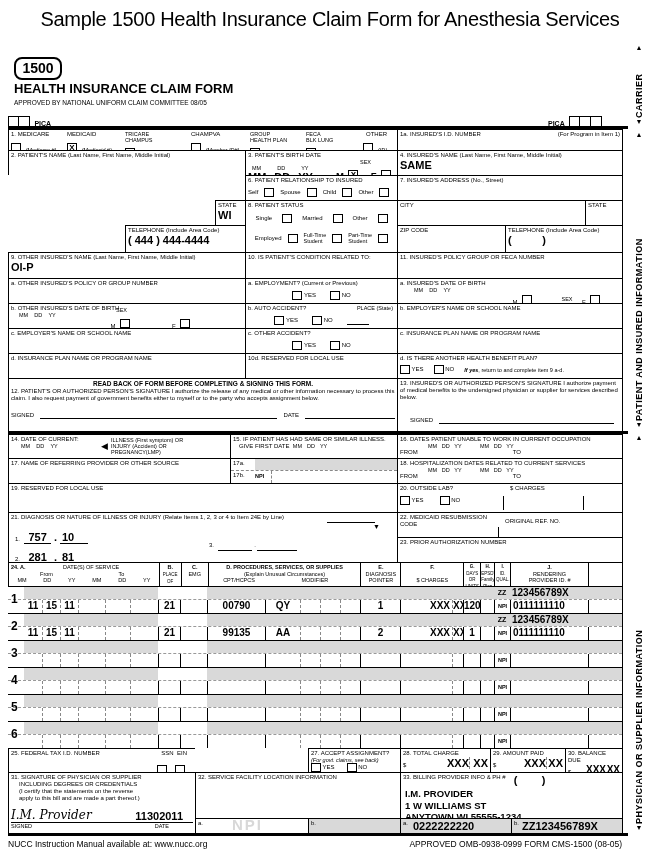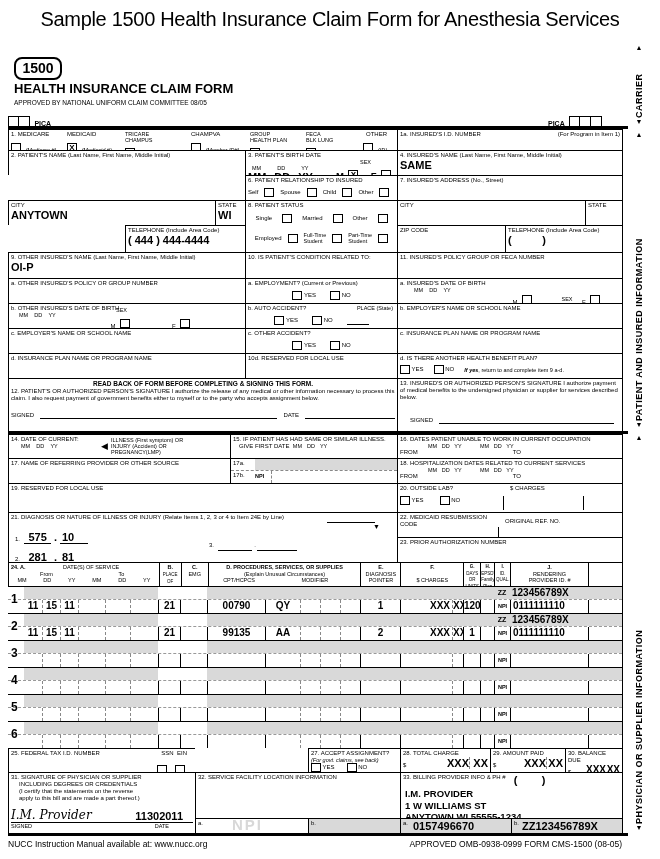--- a/index.html
+++ b/index.html
@@ -161,24 +161,20 @@
       <span>Child</span>
         <span class="cb"></span>
       <span>Other</span>
         <span class="cb"></span>
     </div>
   </div>
   <div class="bx" style="left:397px;top:175px;width:225px;height:25px">
     <div class="lbl">7. INSURED'S ADDRESS (No., Street)</div>
   </div>
 
-  <div class="bx" style="left:8px;top:200px;width:207px;height:25px">
-    <div class="lbl">CITY</div>
-    <div class="val">ANYTOWN</div>
-  </div>
   <div class="bx" style="left:215px;top:200px;width:30px;height:25px">
     <div class="lbl">STATE</div>
     <div class="val">WI</div>
   </div>
   <div class="bx" style="left:245px;top:200px;width:152px;height:52px">
     <div class="lbl">8. PATIENT STATUS</div>
     <div class="lbl" style="margin-top:5px;display:flex;gap:10px;align-items:center;justify-content:center">
       <span>Single</span>
         <span class="cb"></span>
       <span>Married</span>
@@ -377,21 +373,21 @@
     <div style="position:absolute;left:105px;top:12px;width:1px;height:14px;background:#000"></div>
     <div style="position:absolute;left:185px;top:12px;width:1px;height:14px;background:#000"></div>
   </div>
 
   <div class="bx" style="left:8px;top:512px;width:389px;height:50px">
     <div class="lbl">21. DIAGNOSIS OR NATURE OF ILLNESS OR INJURY (Relate Items 1, 2, 3 or 4 to Item 24E by Line)</div>
     <div style="position:absolute;right:22px;top:9px;width:48px;border-top:1px solid #000"></div>
     <span style="position:absolute;right:17px;top:10px;font-size:7px">▼</span>
     <div style="position:absolute;left:6px;top:14px">
       <span class="lbl">1.</span>
-      <span class="val" style="border-bottom:1px solid #000;padding:0 4px">575</span><span class="val">&nbsp;.&nbsp;</span><span class="val" style="border-bottom:1px solid #000;padding:0 14px 0 2px">10</span>
+      <span class="val" style="border-bottom:1px solid #000;padding:0 4px">757</span><span class="val">&nbsp;.&nbsp;</span><span class="val" style="border-bottom:1px solid #000;padding:0 14px 0 2px">10</span>
     </div>
     <div style="position:absolute;left:6px;top:34px">
       <span class="lbl">2.</span>
       <span class="val" style="border-bottom:1px solid #000;padding:0 4px">281</span><span class="val">&nbsp;.&nbsp;</span><span class="val" style="border-bottom:1px solid #000;padding:0 14px 0 2px">81</span>
     </div>
     <div style="position:absolute;left:200px;top:20px">
       <span class="lbl">3.</span>
       <span class="u" style="width:34px"></span><span class="lbl">&nbsp;.&nbsp;</span><span class="u" style="width:40px"></span>
     </div>
     <div style="position:absolute;left:200px;top:40px">
@@ -760,21 +756,21 @@
     <div class="flex" style="padding:1px 2px">
         <span class="lbl">33. BILLING PROVIDER INFO &amp; PH #</span>
       <span class="val pre" style="margin-left:8px">(        )</span>
       </div>
     <div class="val9" style="padding:1px 4px">I.M. PROVIDER</div>
     <div class="val9" style="padding:0 4px">1 W WILLIAMS ST</div>
     <div class="val9" style="padding:0 4px">ANYTOWN WI  55555-1234</div>
     <div class="flex" style="position:absolute;left:0;bottom:0;width:100%;height:15px;border-top:1px solid #000;box-sizing:border-box">
       <div class="g" style="width:110px;position:relative">
         <span class="lbl" style="position:absolute;left:2px;top:1px">a.</span>
-        <span class="val" style="position:absolute;left:12px;top:1px">0157496670</span>
+        <span class="val" style="position:absolute;left:12px;top:1px">0222222220</span>
       </div>
       <div class="g" style="flex:1;border-left:1px solid #000;position:relative">
         <span class="lbl" style="position:absolute;left:2px;top:1px">b.</span>
         <span class="val" style="position:absolute;left:10px;top:1px">ZZ123456789X</span>
       </div>
     </div>
   </div>
 
   <div class="vline" style="left:622px;top:129px;height:704px"></div>
   <div class="thick" style="left:8px;top:833px;width:620px;height:3px"></div>

